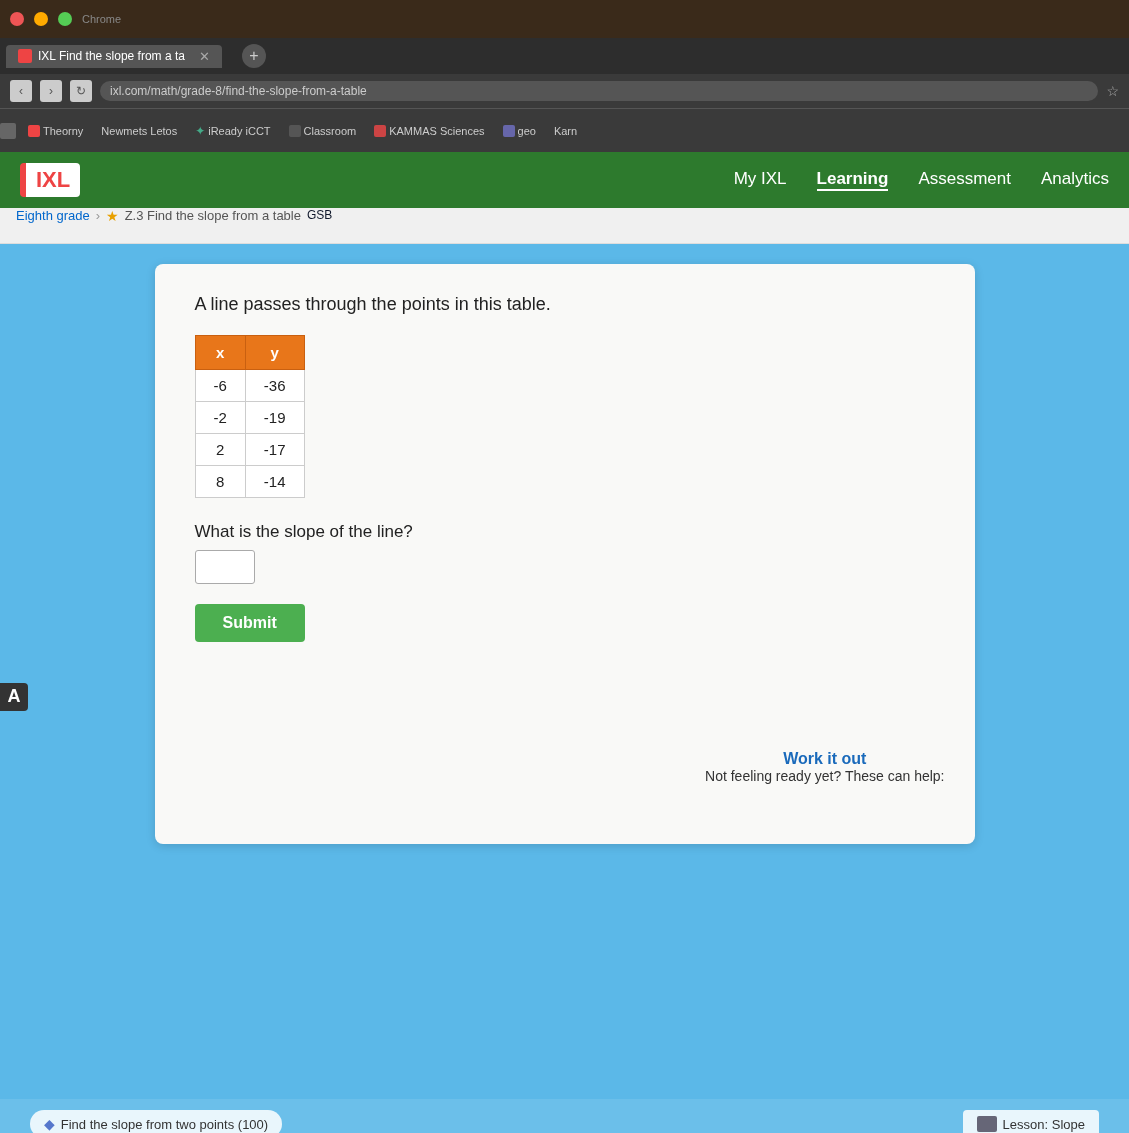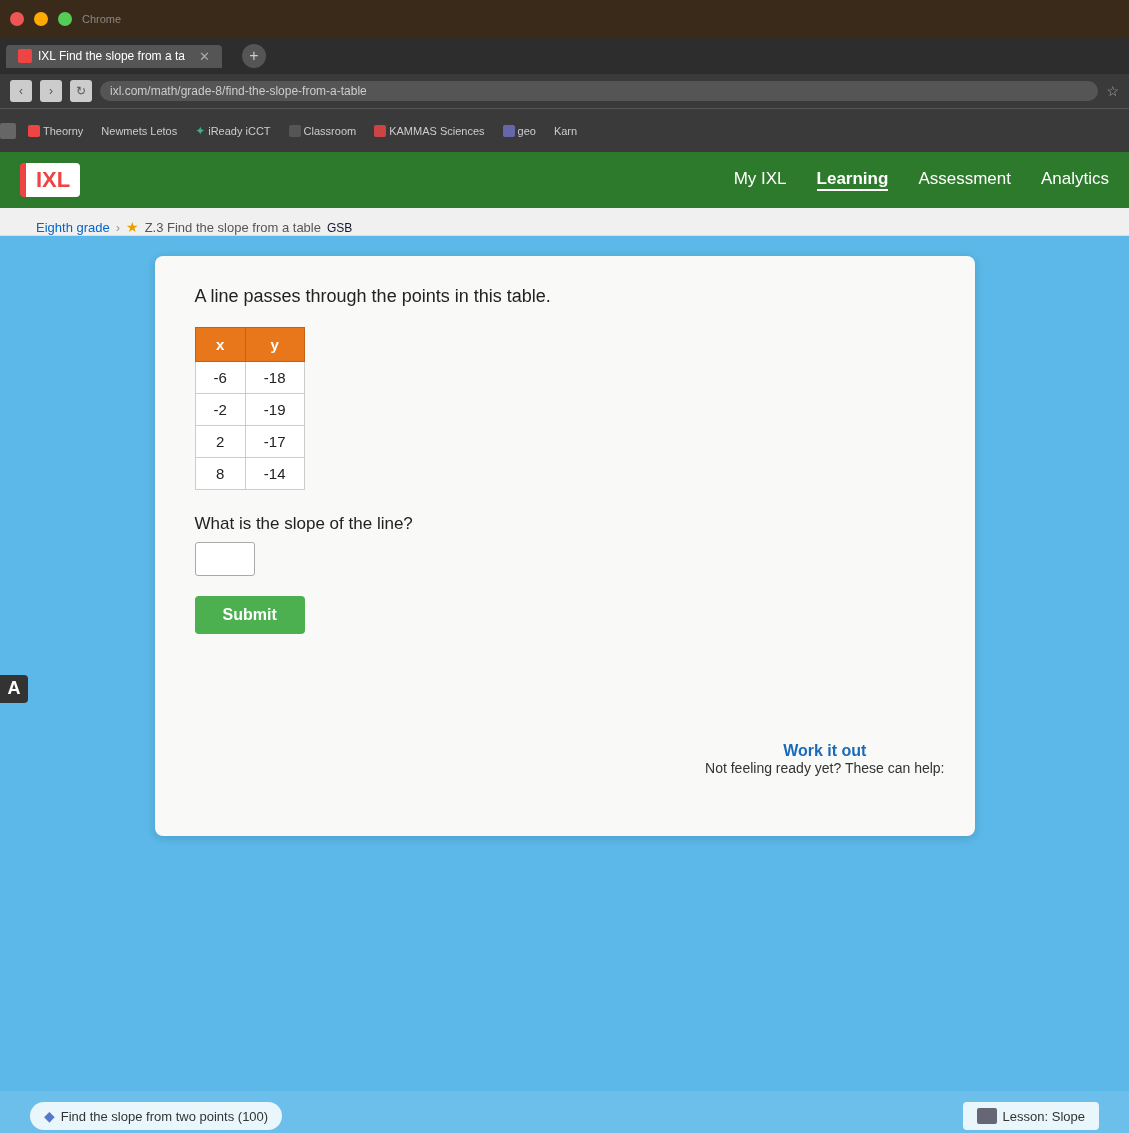--- a/index.html
+++ b/index.html
@@ -120,24 +120,24 @@
       text-decoration: none;
     }
     .ixl-nav-item.active {
       font-weight: bold;
       border-bottom: 2px solid #fff;
     }
 
     
     .breadcrumb-bar {
       background: #f0f0f0;
-      height: 28px;
-      display: flex;
-      align-items: flex-end;
-      padding: 0 36px;
+      height: 36px;
+      display: flex;
+      align-items: flex-start;
+      padding: 0 16px;
       font-size: 13px;
       color: #555;
       gap: 6px;
       border-bottom: 1px solid #ddd;
     }
     .breadcrumb-link {
       color: #0066cc;
       cursor: pointer;
     }
     .breadcrumb-sep { color: #999; }
@@ -406,21 +406,21 @@
     <table class="data-table">
       <thead>
         <tr>
           <th>x</th>
           <th>y</th>
         </tr>
       </thead>
       <tbody>
         <tr>
           <td>-6</td>
-          <td>-18</td>
+          <td>-36</td>
         </tr>
         <tr>
           <td>-2</td>
           <td>-19</td>
         </tr>
         <tr>
           <td>2</td>
           <td>-17</td>
         </tr>
         <tr>

